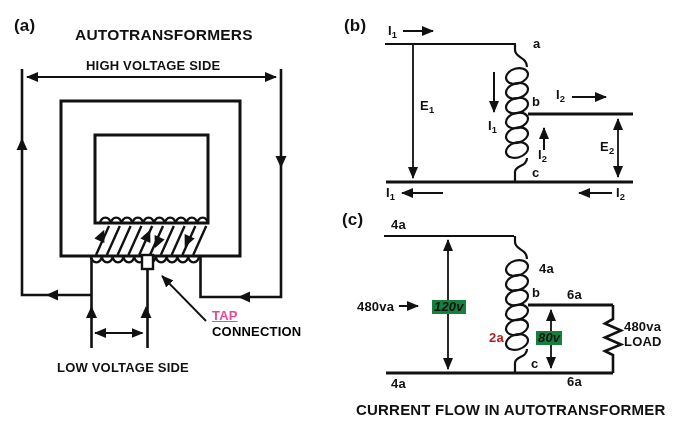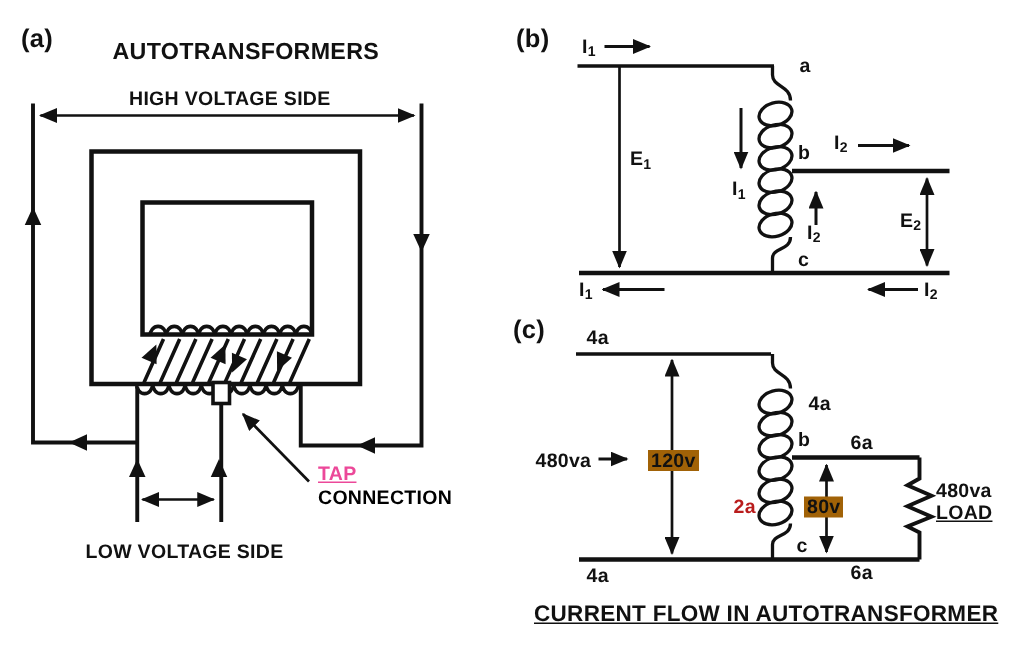--- a/index.html
+++ b/index.html
@@ -8,21 +8,21 @@
     background:#ffffff;
     font-family:"Liberation Sans","DejaVu Sans",sans-serif;
   }
   #stage{position:absolute;left:0;top:0;width:682px;height:434px;}
   svg.art{position:absolute;left:0;top:0;}
   .lbl{
     position:absolute;font-weight:bold;color:#111111;
     line-height:1.05;white-space:nowrap;letter-spacing:0.2px;
   }
   .lbl sub{font-size:0.72em;line-height:1;vertical-align:-0.28em;font-weight:bold;}
-  .lbl.bg{background:#a16207;padding:0 2px;}
+  .lbl.bg{background:#15803d;padding:0 2px;font-style:italic;}
 </style>
 </head>
 <body>
 
 <div id="stage">
 
   <svg class="art" width="682" height="434" viewBox="0 0 682 434">
     <defs>
       <marker id="ah" markerUnits="userSpaceOnUse" markerWidth="12" markerHeight="10" viewBox="0 0 12 10" refX="11" refY="5" orient="auto-start-reverse">
         <path d="M0,0 L12,5 L0,10 Z" fill="#111111"></path>
@@ -154,16 +154,16 @@
       <div class="lbl bg" style="left: 432px; top: 300px; font-size: 13px; color: rgb(17, 17, 17);"><span>120v</span></div>
       <div class="lbl" style="left: 539px; top: 262px; font-size: 13px; color: rgb(17, 17, 17);"><span>4a</span></div>
       <div class="lbl" style="left: 532px; top: 286px; font-size: 13px; color: rgb(17, 17, 17);"><span>b</span></div>
       <div class="lbl" style="left: 567px; top: 288px; font-size: 13px; color: rgb(17, 17, 17);"><span>6a</span></div>
       <div class="lbl" style="left: 489px; top: 331px; font-size: 13px; color: #b91c1c;"><span>2a</span></div>
       <div class="lbl bg" style="left: 536px; top: 331px; font-size: 13px; color: rgb(17, 17, 17); text-align: center;"><span>80v</span></div>
       <div class="lbl" style="left: 531px; top: 357px; font-size: 13px; color: rgb(17, 17, 17);"><span>c</span></div>
       <div class="lbl" style="left: 391px; top: 377px; font-size: 13px; color: rgb(17, 17, 17);"><span>4a</span></div>
       <div class="lbl" style="left: 567px; top: 375px; font-size: 13px; color: rgb(17, 17, 17);"><span>6a</span></div>
       <div class="lbl" style="left: 624px; top: 320px; font-size: 13px; color: rgb(17, 17, 17);"><span>480va</span></div>
-      <div class="lbl" style="left: 624px; top: 335px; font-size: 13px; color: rgb(17, 17, 17); text-decoration: underline;"><span>LOAD</span></div>
-      <div class="lbl" style="left: 356px; top: 402px; font-size: 15px; color: rgb(17, 17, 17); text-decoration: underline;"><span>CURRENT FLOW IN AUTOTRANSFORMER</span></div>
+      <div class="lbl" style="left: 624px; top: 335px; font-size: 13px; color: rgb(17, 17, 17);"><span>LOAD</span></div>
+      <div class="lbl" style="left: 356px; top: 402px; font-size: 15px; color: rgb(17, 17, 17);"><span>CURRENT FLOW IN AUTOTRANSFORMER</span></div>
     </div>
 </div>
 
 </body></html>

